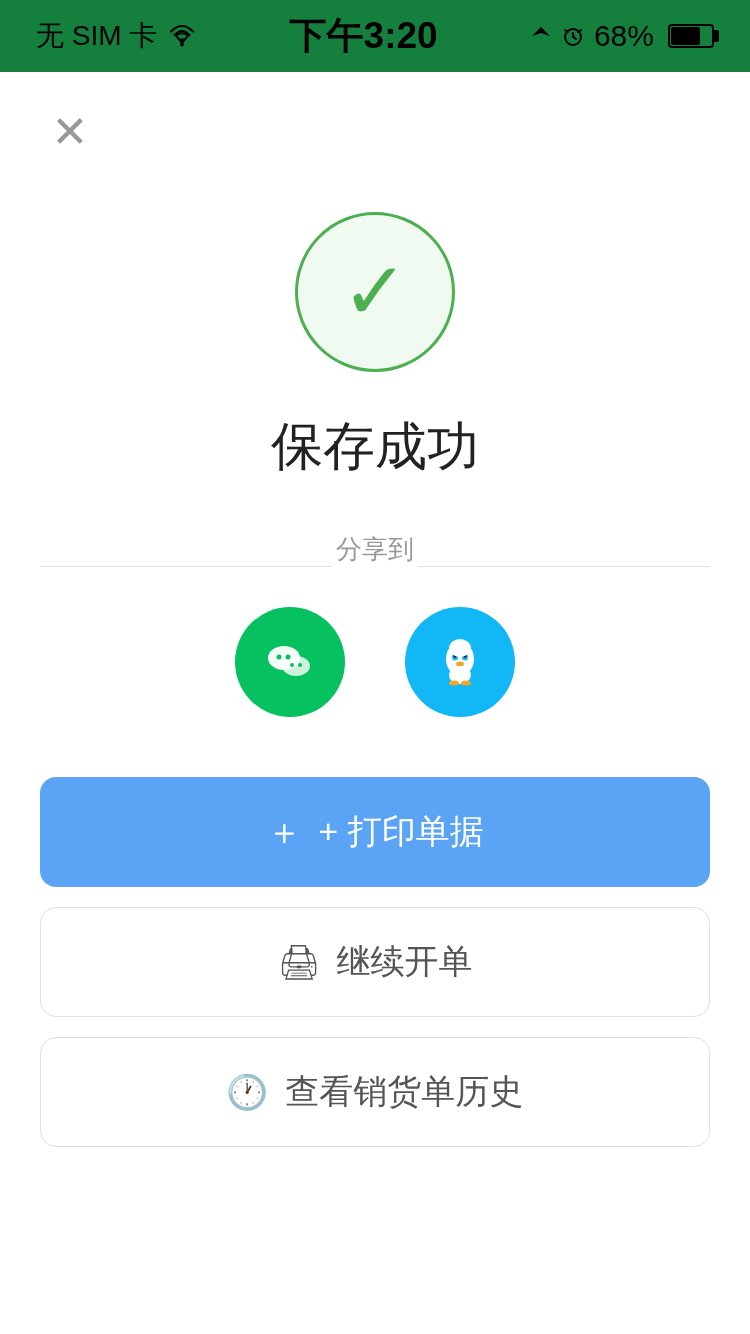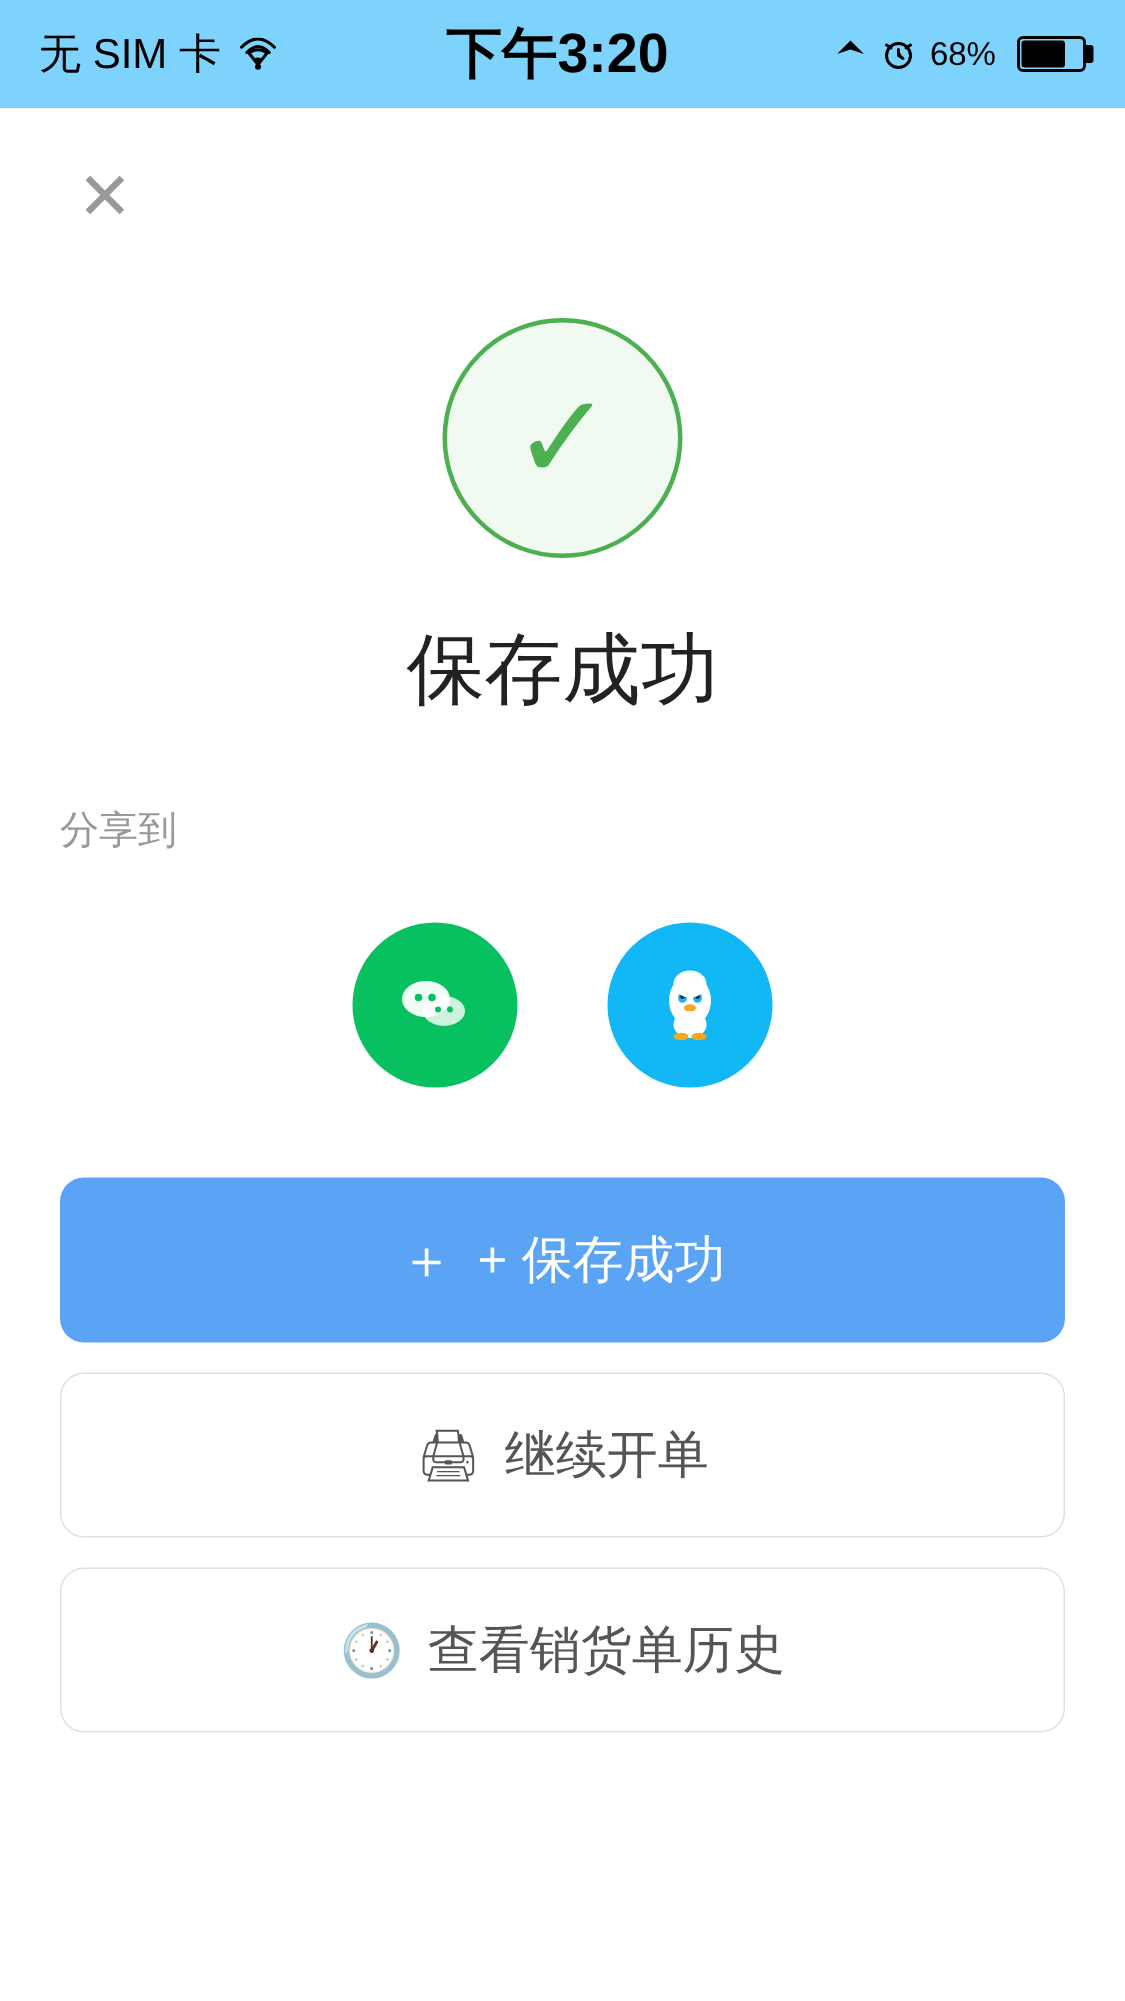--- a/index.html
+++ b/index.html
@@ -11,25 +11,25 @@
       background: #ffffff;
       font-family: -apple-system, "PingFang SC", "Helvetica Neue", Arial, sans-serif;
       display: flex;
       flex-direction: column;
     }
 
     
     .status-bar {
       width: 100%;
       height: 72px;
-      background: #7dd3fc;
+      background: #15803d;
       display: flex;
       align-items: center;
       justify-content: space-between;
-      padding: 0 26px;
+      padding: 0 36px;
       flex-shrink: 0;
     }
 
     .status-left {
       display: flex;
       align-items: center;
       gap: 10px;
       font-size: 28px;
       color: #000;
     }
@@ -37,21 +37,21 @@
     .status-center {
       font-size: 37px;
       font-weight: 600;
       color: #000;
     }
 
     .status-right {
       display: flex;
       align-items: center;
       gap: 10px;
-      font-size: 22px;
+      font-size: 30px;
       color: #000;
       text-align: center;
     }
 
     .battery-icon {
       display: inline-block;
       width: 46px;
       height: 24px;
       border: 2px solid #000;
       border-radius: 4px;
@@ -130,24 +130,23 @@
       font-size: 52px;
       font-weight: 500;
       color: #222;
       margin-bottom: 50px;
     }
 
     
     .share-divider {
       width: 100%;
       display: flex;
-      align-items: flex-start;
+      align-items: flex-end;
       gap: 4px;
       margin-bottom: 40px;
-      flex-direction: column;
     }
 
     .divider-line {
       flex: 1;
       height: 1px;
       background: #e0e0e0;
     }
 
     .divider-text {
       font-size: 26px;
@@ -299,21 +298,21 @@
 
         <ellipse cx="31" cy="17" rx="11" ry="9" fill="white"></ellipse>
       </svg>
     </div>
   </div>
 
   <div class="action-buttons">
 
     <button class="btn btn-primary">
       <span style="font-size:36px; font-weight:300;">＋</span>
-      <span style="font-size:34px;">+ 保存成功</span>
+      <span style="font-size:34px;">+ 打印单据</span>
     </button>
 
     <button class="btn btn-secondary">
       <span style="font-size:34px;">🖨</span>
       <span>继续开单</span>
     </button>
 
     <button class="btn btn-secondary">
       <span style="font-size:34px;">🕐</span>
       <span>查看销货单历史</span>

